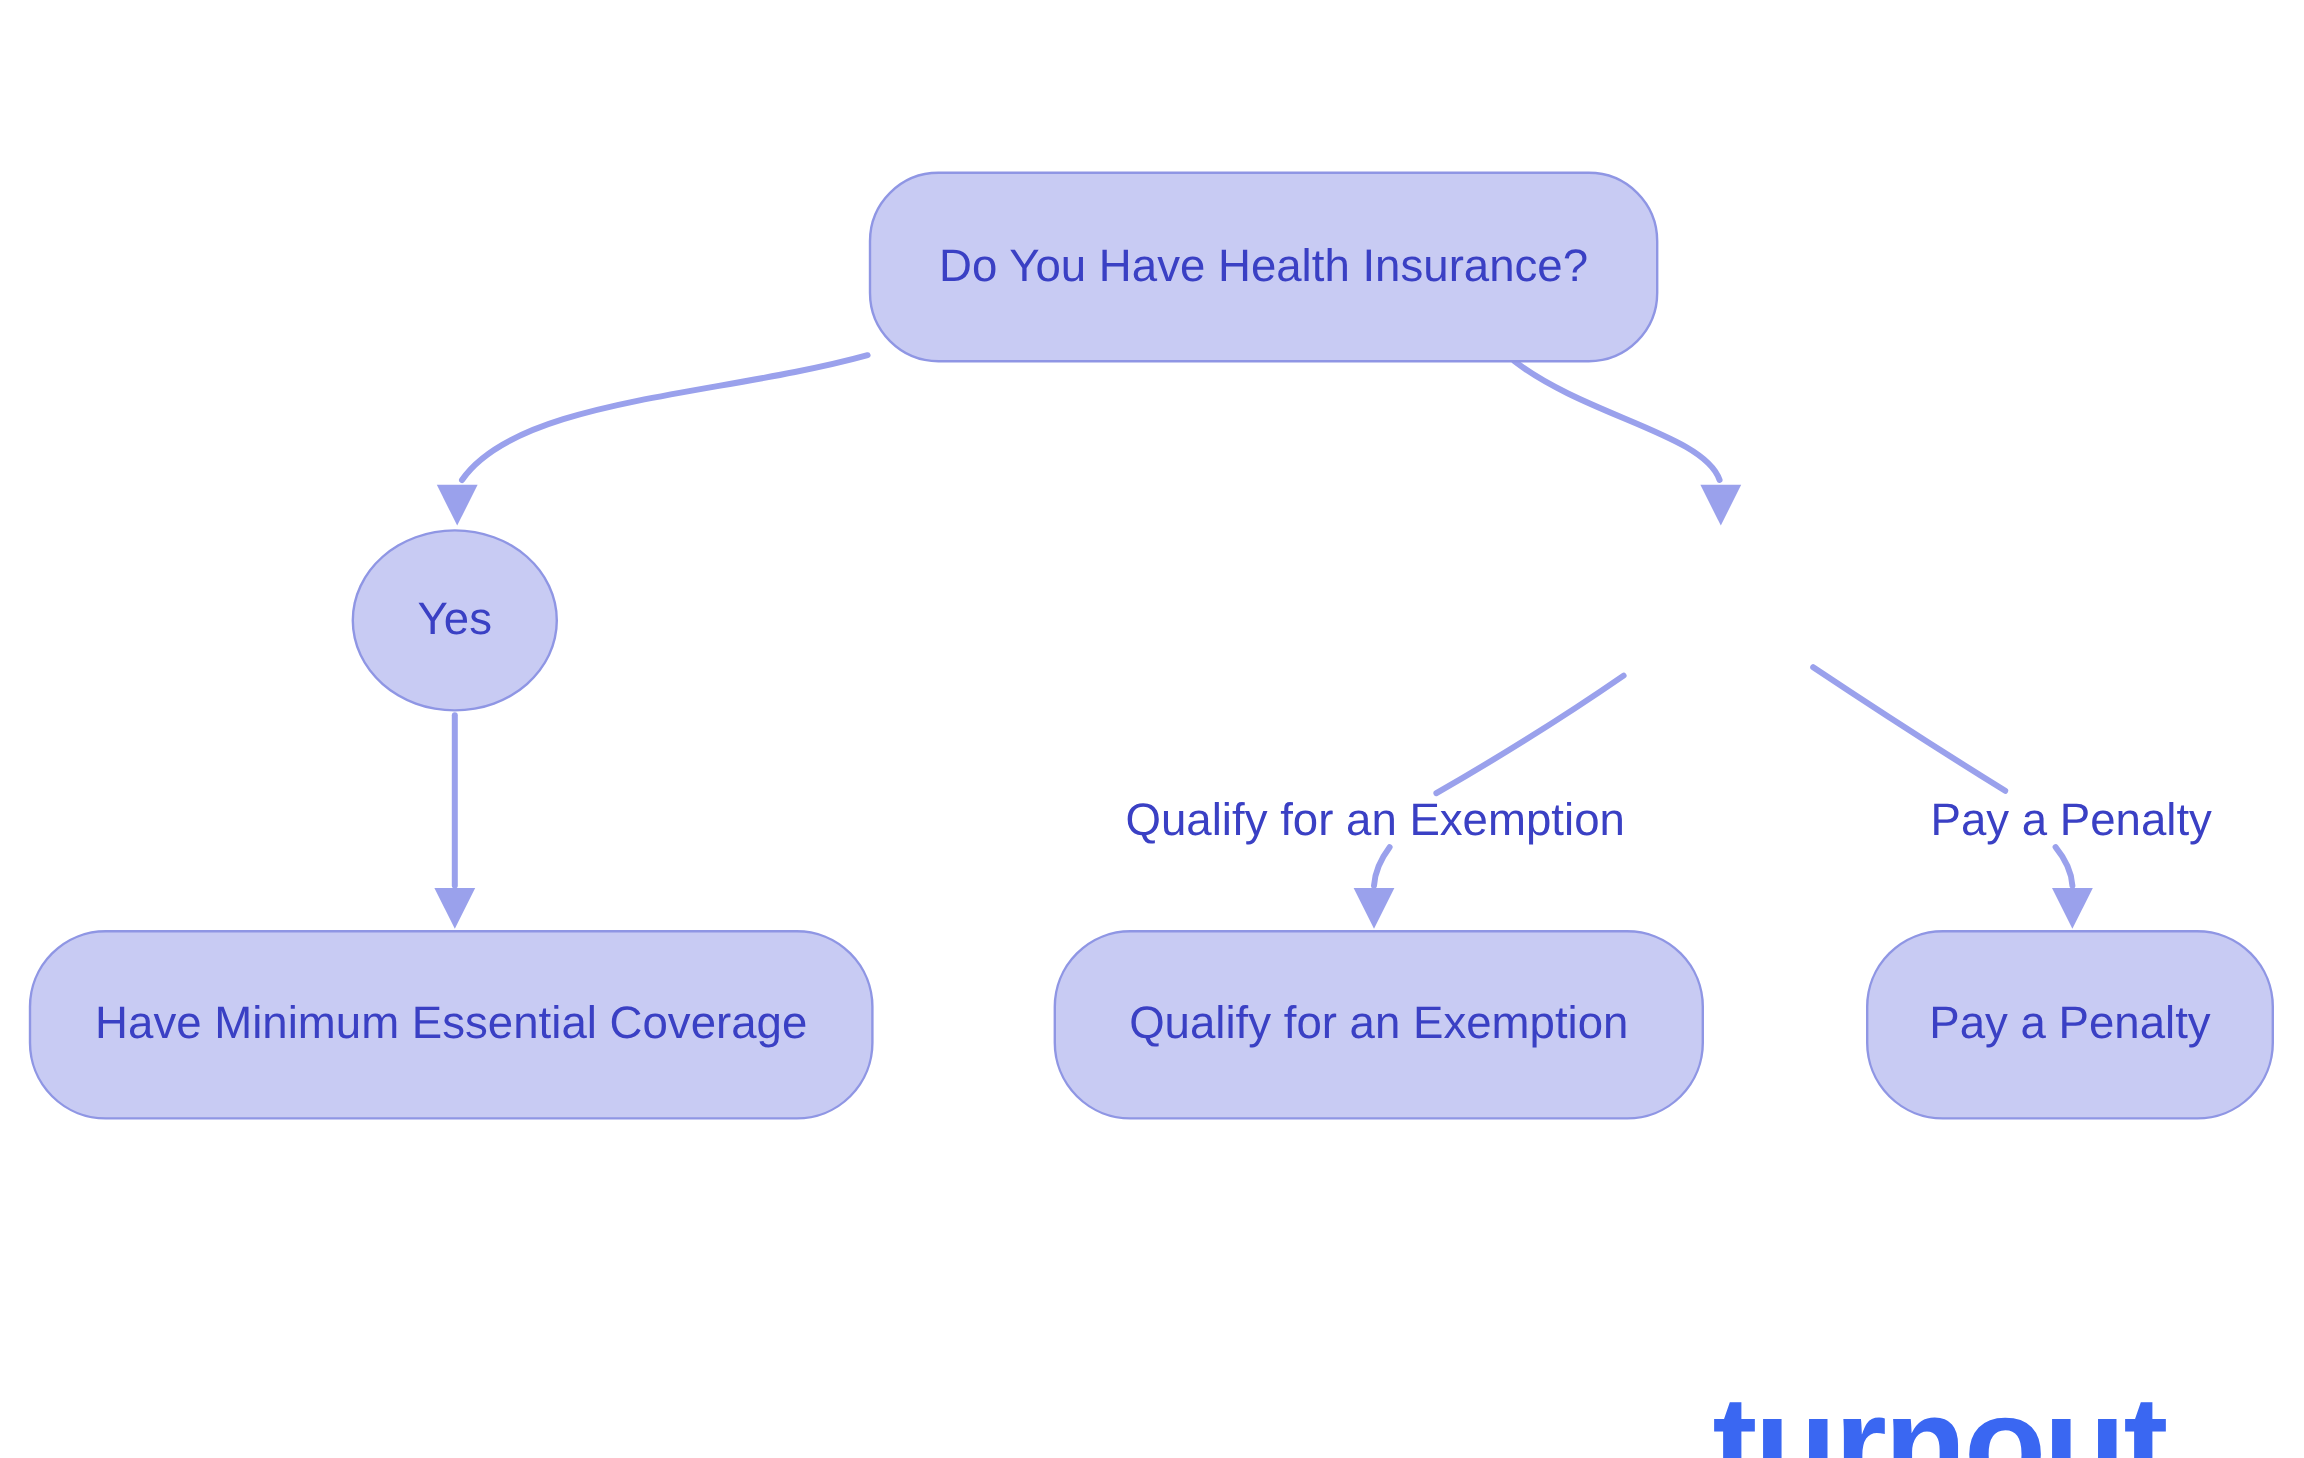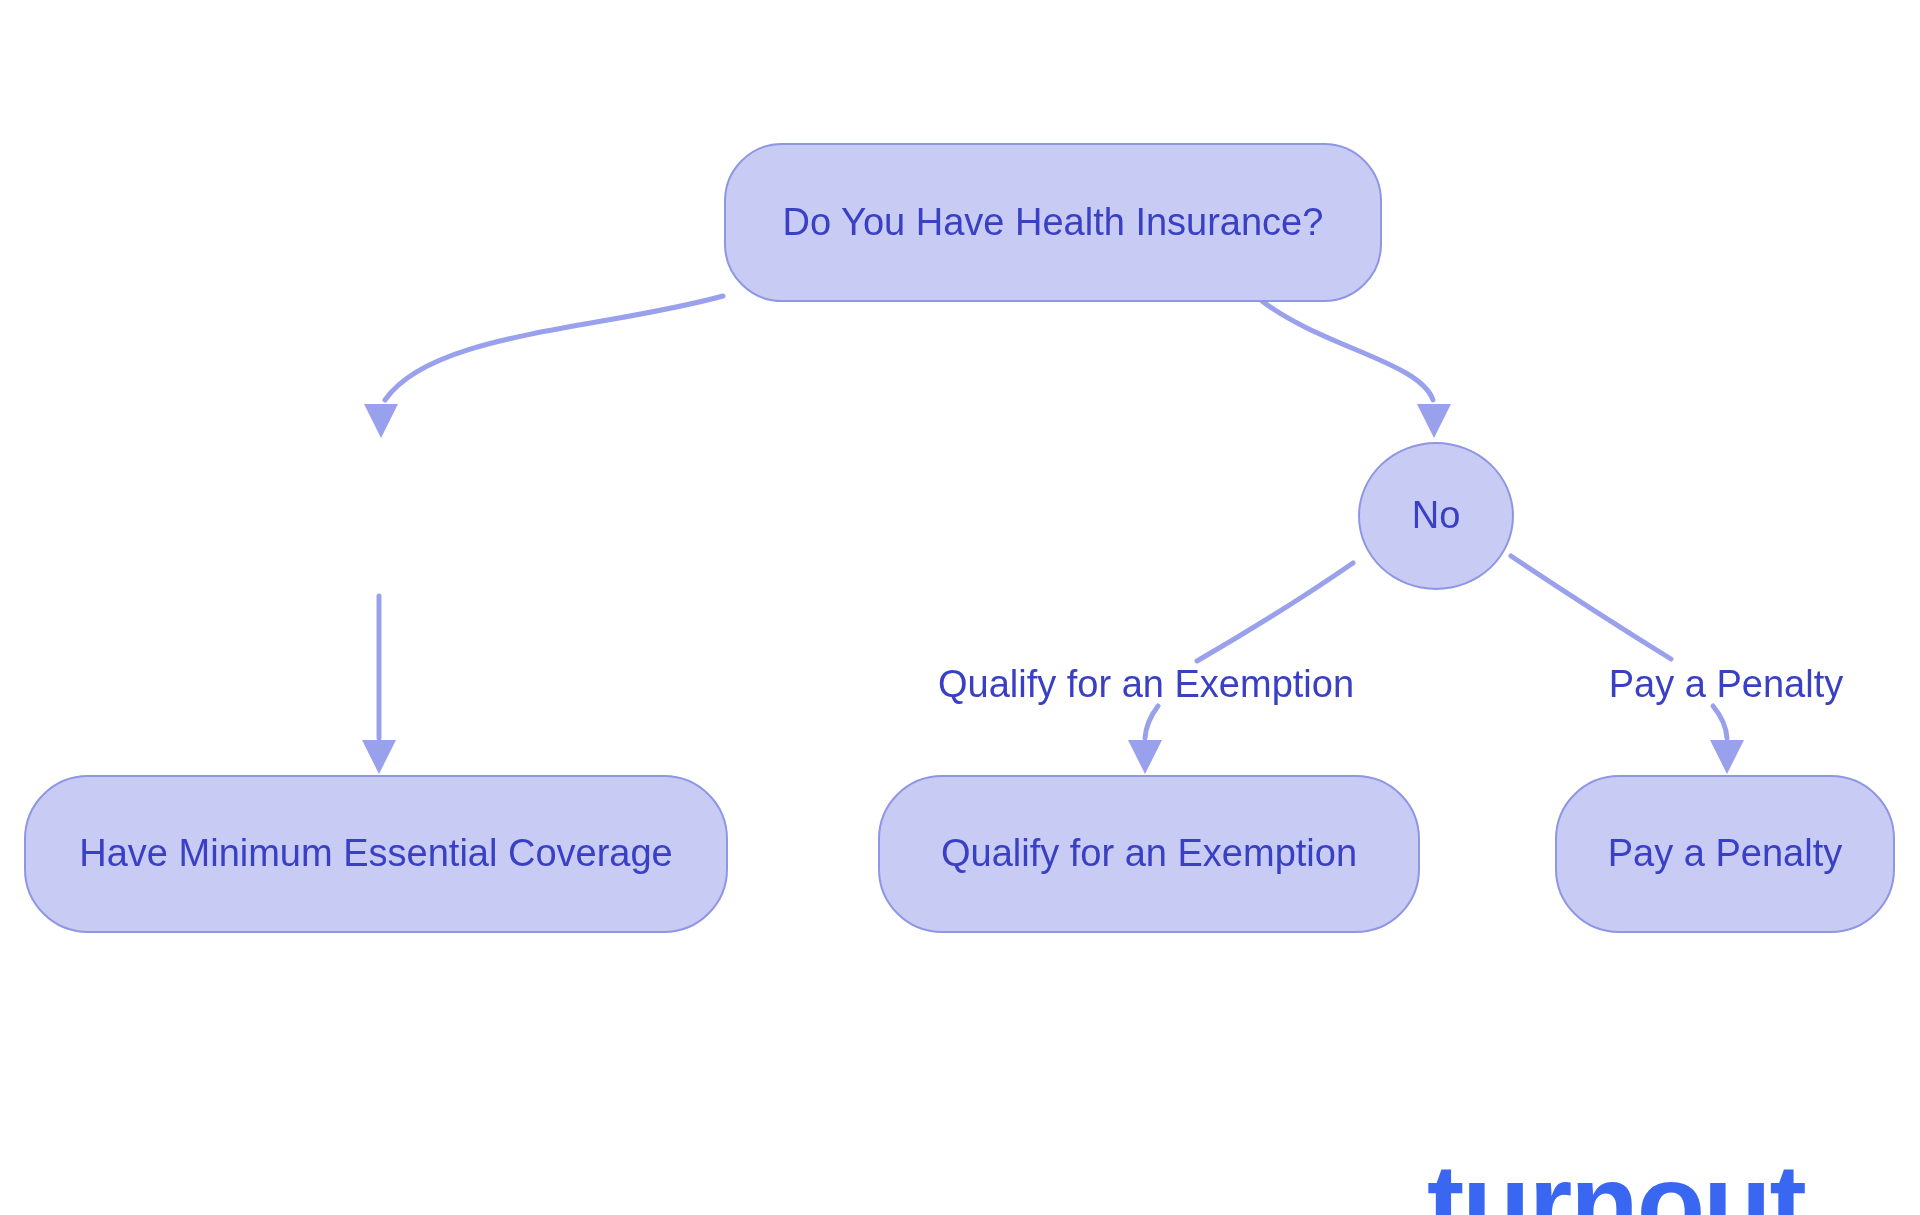--- a/index.html
+++ b/index.html
@@ -81,24 +81,24 @@
     <path class="edge-line" d="M 1511 556 Q 1592 610 1671 659"></path>
 
     <path class="edge-line" d="M 1713 706 Q 1726 722 1727 738"></path>
     <polygon class="arrow-head" points="1710,740 1744,740 1727,774"></polygon>
   </svg>
 
   <div class="node node-root">
     <span>Do You Have Health Insurance?</span>
   </div>
 
+  <div class="node ellipse node-yes">
+    <span>Yes</span>
+  </div>
 
-  <div class="node ellipse node-no">
-    <span>No</span>
-  </div>
 
   <div class="node pill node-coverage">
     <span>Have Minimum Essential Coverage</span>
   </div>
 
   <div class="node pill node-exemption">
     <span>Qualify for an Exemption</span>
   </div>
 
   <div class="node pill node-penalty">

